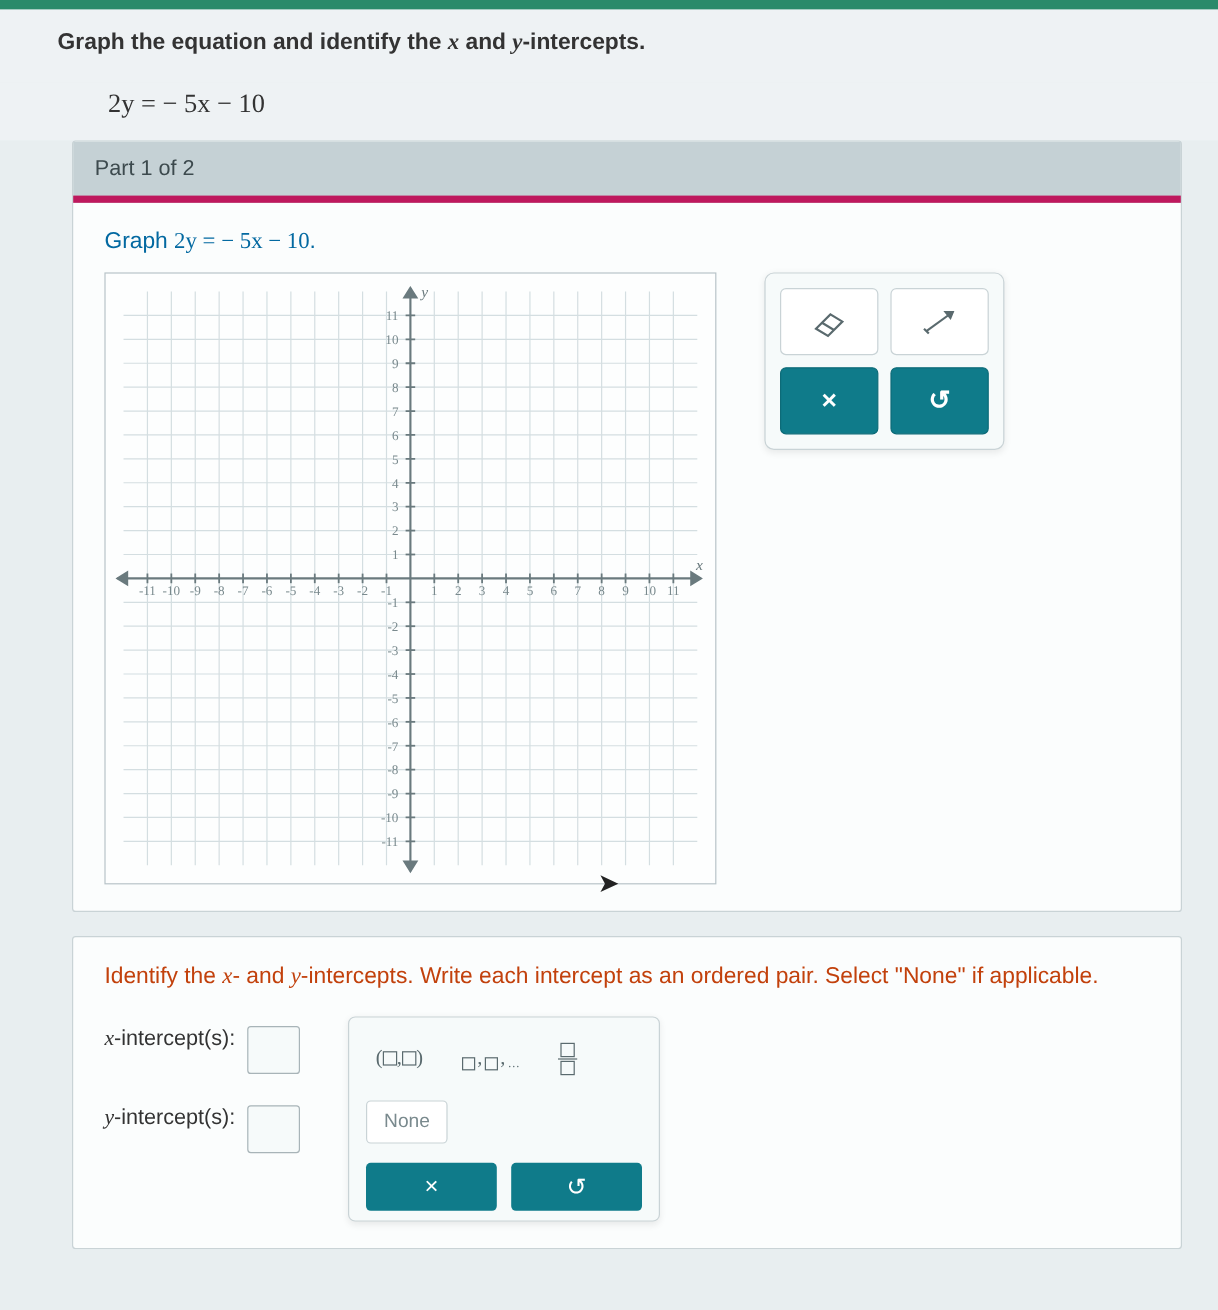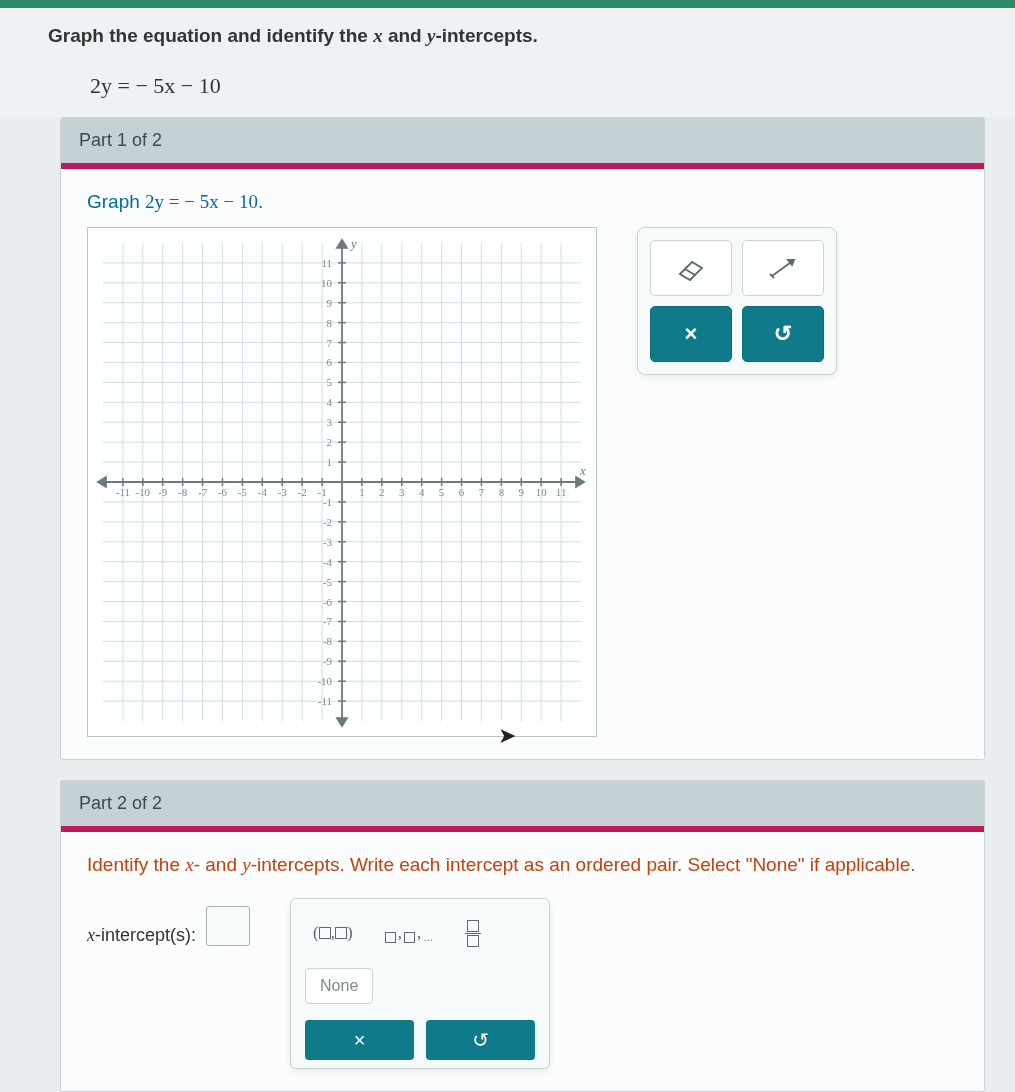--- a/index.html
+++ b/index.html
@@ -98,21 +98,21 @@
     margin-bottom: 22px;
     color: #c2410c;
   }
   .part2-text .ital { font-style: italic; font-family: 'Times New Roman', serif; }
   .answer-row {
     display: flex;
     gap: 40px;
     align-items: flex-start;
   }
   .answer-inputs { display: flex; flex-direction: column; gap: 26px; padding-top: 8px; }
-  .ans-line { display: flex; align-items: flex-end; gap: 10px; }
+  .ans-line { display: flex; align-items: flex-start; gap: 10px; }
   .ans-label { font-size: 18px; color: #333; }
   .ans-label .ital { font-style: italic; font-family: 'Times New Roman', serif; }
   .ans-box {
     width: 44px; height: 40px;
     border: 1px solid #a8b4b8;
     background: #f6fafa;
     border-radius: 3px;
   }
   .format-panel {
     background: #f6fafa;
@@ -361,31 +361,34 @@
           <div class="tool-btn teal">
             <span>↺</span>
           </div>
         </div>
       </div>
     </div>
   </div>
 </div>
 
 <div class="section">
-  <div class="section-header">Part 2 of 2</div>
   <div class="section-body">
     <div class="part2-text">
       <span>Identify the </span><span class="ital">x</span><span>- and </span><span class="ital">y</span><span>-intercepts. Write each intercept as an ordered pair. Select "None" if applicable.</span>
     </div>
     <div class="answer-row">
       <div class="answer-inputs">
         <div class="ans-line">
           <span class="ans-label"><span class="ital">x</span><span>-intercept(s):</span></span>
           <div class="ans-box"></div>
         </div>
+        <div class="ans-line">
+          <span class="ans-label"><span class="ital">y</span><span>-intercept(s):</span></span>
+          <div class="ans-box"></div>
+        </div>
       </div>
 
       <div class="format-panel">
         <div class="fmt-row">
           <div class="fmt-btn pair-sym">
             (<span class="sq"></span>,<span class="sq"></span>)
           </div>
           <div class="fmt-btn list-sym">
             <span class="sq"></span>,<span class="sq"></span>,<span style="font-size:10px;">…</span>
           </div>

